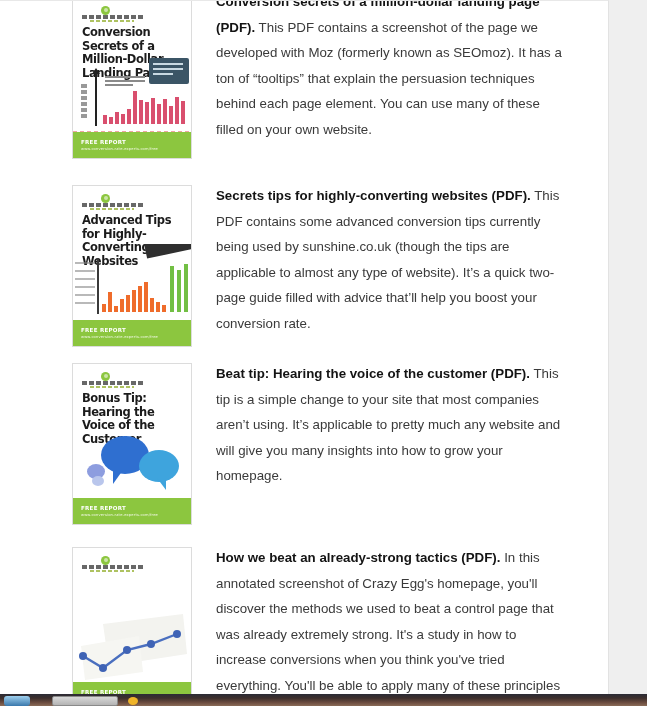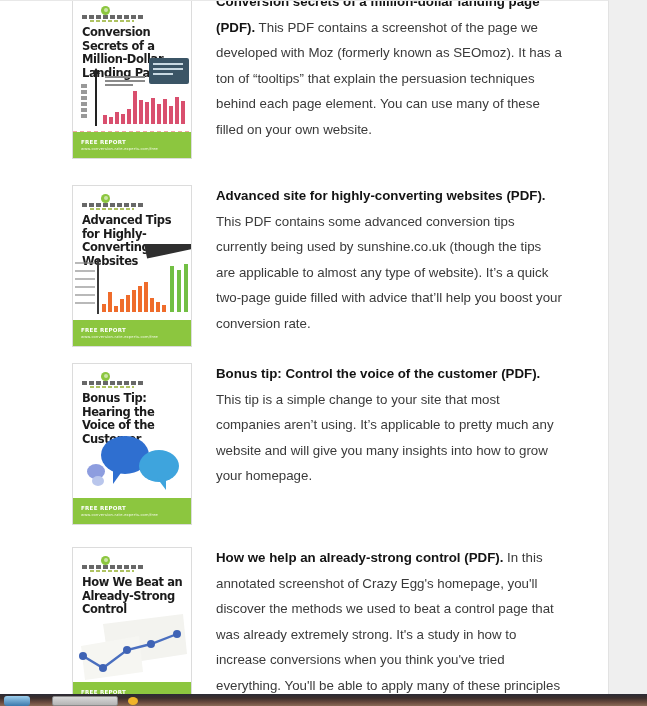--- a/index.html
+++ b/index.html
@@ -366,21 +366,21 @@
             </div>
 
             <div class="cover-footer">
               <span class="cf-title">FREE REPORT</span>
               <span class="cf-sub">www.conversion-rate-experts.com/free</span>
             </div>
           </div>
         </div>
 
         <div class="desc" style="top:-2px;">
-          <b>Advanced site for highly-converting websites (PDF).</b><span> This PDF contains some advanced conversion tips currently being used by sunshine.co.uk (though the tips are applicable to almost any type of website). It’s a quick two-page guide filled with advice that’ll help you boost your conversion rate.</span>
+          <b>Secrets tips for highly-converting websites (PDF).</b><span> This PDF contains some advanced conversion tips currently being used by sunshine.co.uk (though the tips are applicable to almost any type of website). It’s a quick two-page guide filled with advice that’ll help you boost your conversion rate.</span>
         </div>
       </div>
 
       <div class="report-row" style="top:362px;">
 
         <div class="cover-wrap">
           <div class="cover">
 
             <div class="cover-logo">
               <span class="leaf"></span>
@@ -400,36 +400,35 @@
             </div>
 
             <div class="cover-footer">
               <span class="cf-title">FREE REPORT</span>
               <span class="cf-sub">www.conversion-rate-experts.com/free</span>
             </div>
           </div>
         </div>
 
         <div class="desc" style="top:-2px;">
-          <b>Bonus tip: Control the voice of the customer (PDF).</b><span> This tip is a simple change to your site that most companies aren’t using. It’s applicable to pretty much any website and will give you many insights into how to grow your homepage.</span>
+          <b>Beat tip: Hearing the voice of the customer (PDF).</b><span> This tip is a simple change to your site that most companies aren’t using. It’s applicable to pretty much any website and will give you many insights into how to grow your homepage.</span>
         </div>
       </div>
 
       <div class="report-row" style="top:546px;">
 
         <div class="cover-wrap">
           <div class="cover">
 
             <div class="cover-logo">
               <span class="leaf"></span>
               <span class="lg-line1"></span>
               <span class="lg-line2"></span>
             </div>
 
-            <div class="cover-title">How We Beat an Already-Strong Control</div>
 
             <div class="cover-art" style="top:62px;height:74px;">
               <svg class="art-svg" width="120" height="74" viewBox="0 0 120 74">
                 <polygon points="30,14 110,4 114,44 36,56" fill="#f3f3ef"></polygon>
                 <polygon points="8,36 66,26 70,62 12,70" fill="#f6f6f2"></polygon>
                 <polyline points="10,46 30,58 54,40 78,34 104,24" fill="none" stroke="#4a6fbf" stroke-width="2.4"></polyline>
                 <circle cx="10" cy="46" r="4" fill="#3f63b5"></circle>
                 <circle cx="30" cy="58" r="4" fill="#3f63b5"></circle>
                 <circle cx="54" cy="40" r="4" fill="#3f63b5"></circle>
                 <circle cx="78" cy="34" r="4" fill="#3f63b5"></circle>
@@ -438,21 +437,21 @@
             </div>
 
             <div class="cover-footer">
               <span class="cf-title">FREE REPORT</span>
 
             </div>
           </div>
         </div>
 
         <div class="desc" style="top:-2px;">
-          <b>How we help an already-strong control (PDF).</b><span> In this annotated screenshot of Crazy Egg's homepage, you'll discover the methods we used to beat a control page that was already extremely strong. It's a study in how to increase conversions when you think you've tried everything. You'll be able to apply many of these principles to increase the profits of your own site.</span>
+          <b>How we beat an already-strong tactics (PDF).</b><span> In this annotated screenshot of Crazy Egg's homepage, you'll discover the methods we used to beat a control page that was already extremely strong. It's a study in how to increase conversions when you think you've tried everything. You'll be able to apply many of these principles to increase the profits of your own site.</span>
         </div>
       </div>
 
     </div>
   </div>
 
   <div class="gutter-right"></div>
 
   <div class="taskbar">
     <span class="tb-start"></span>

